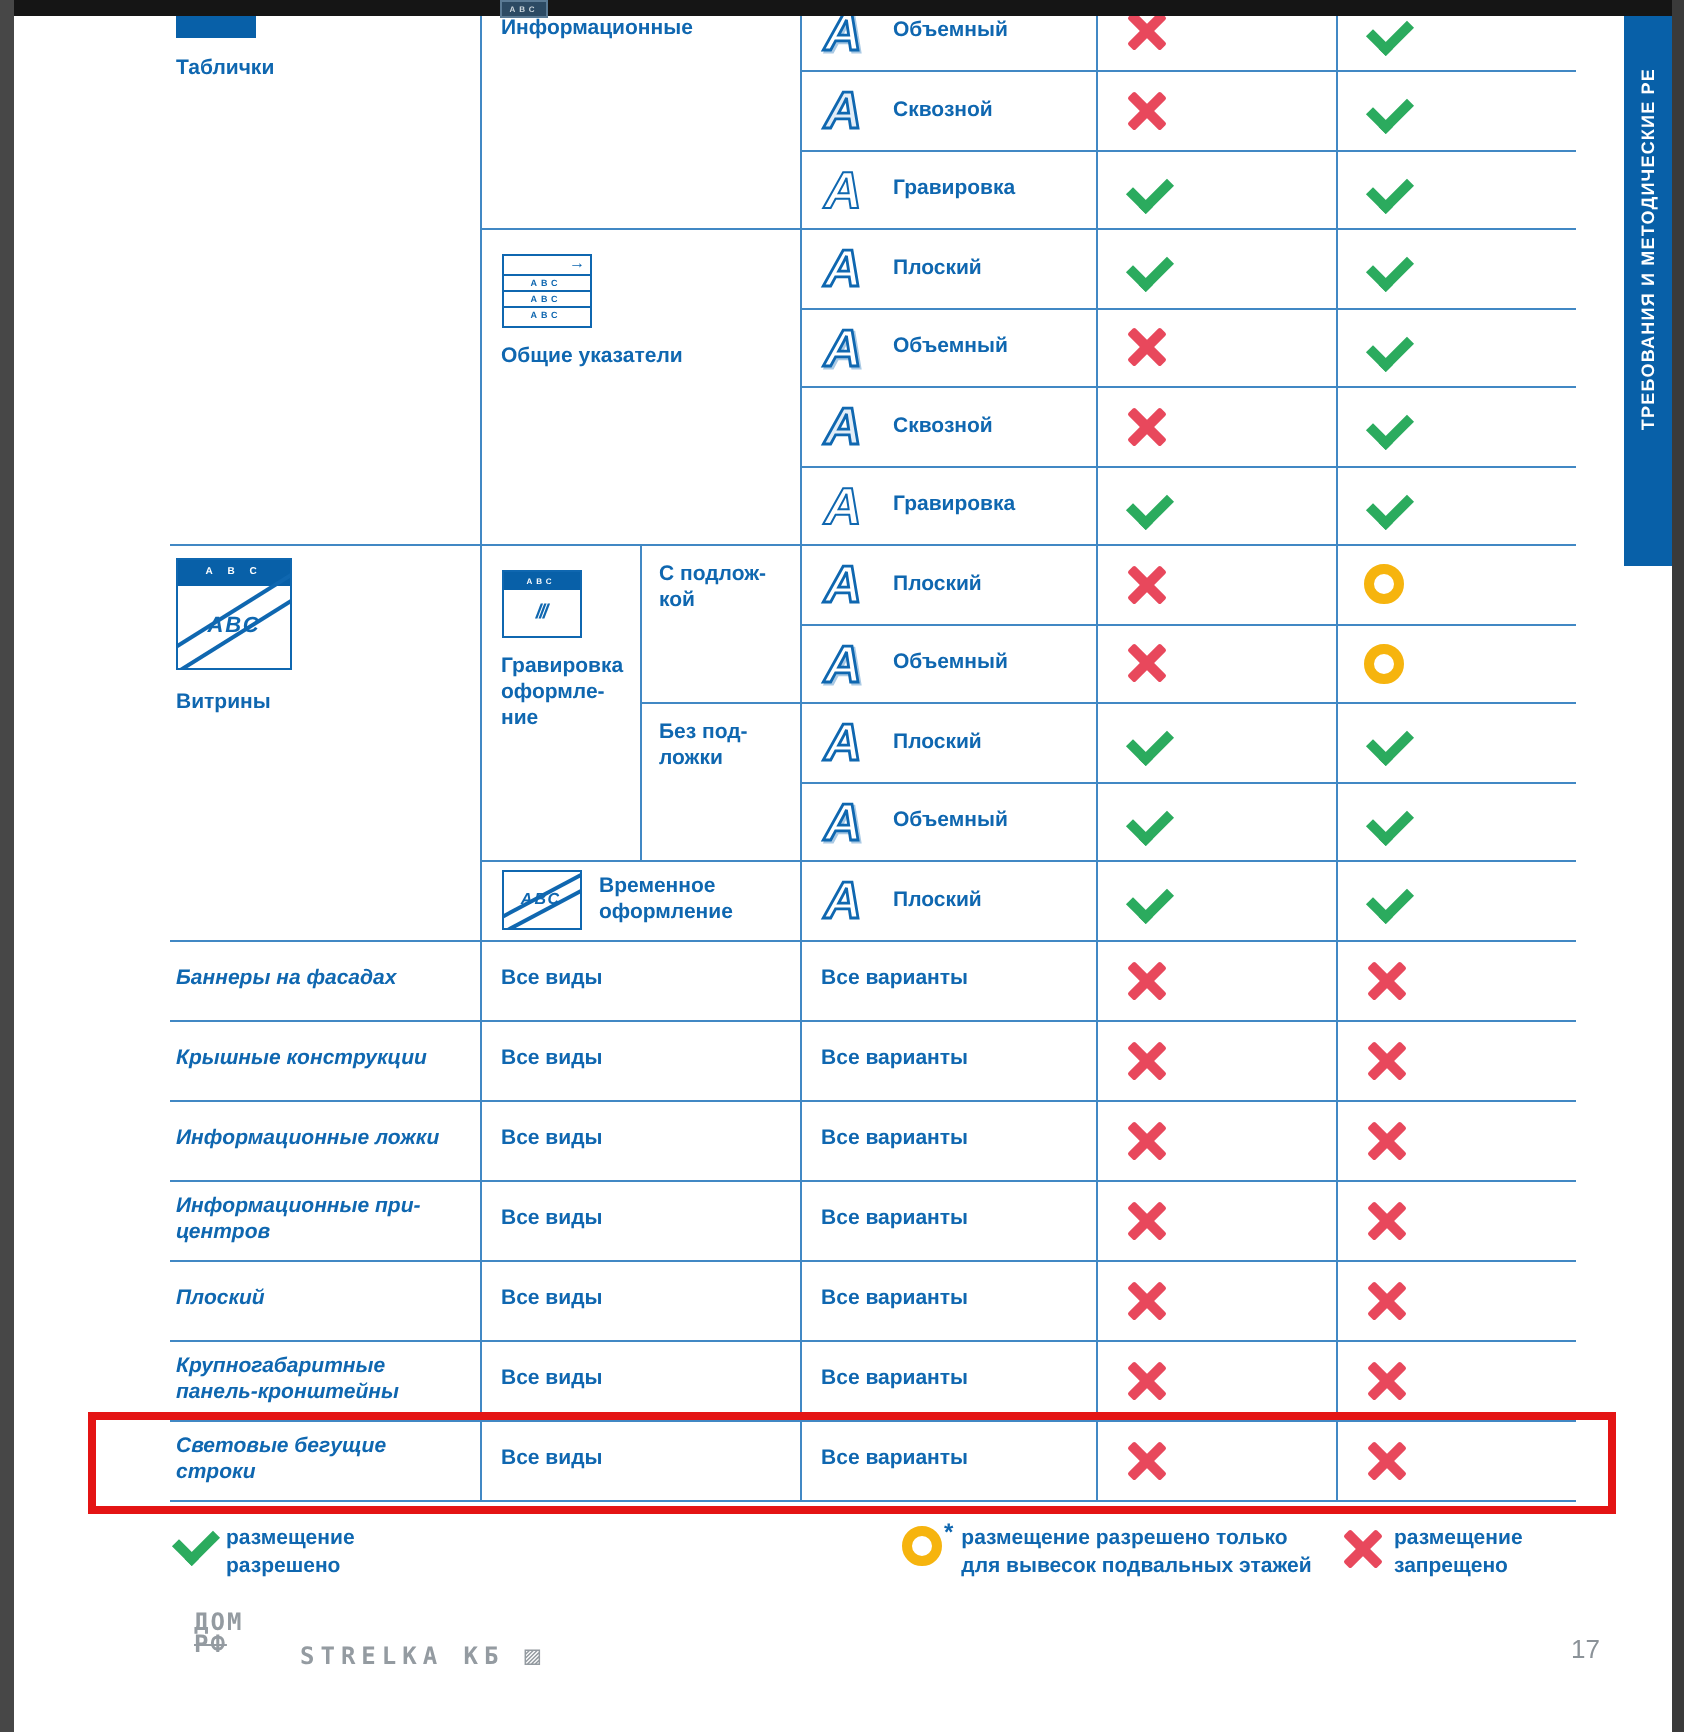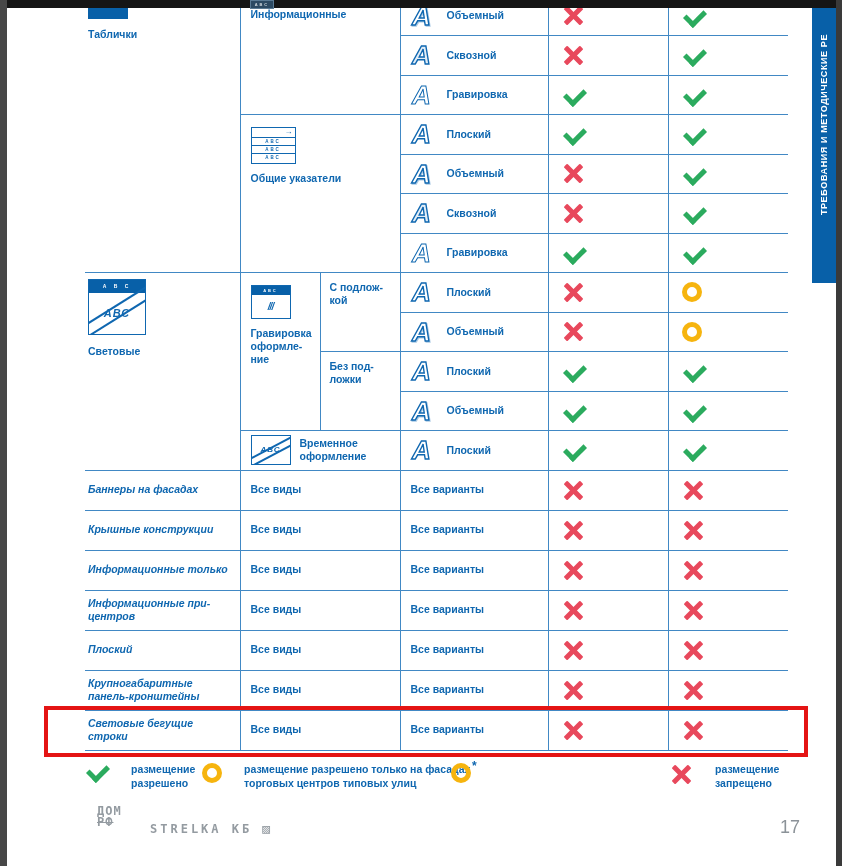--- a/index.html
+++ b/index.html
@@ -82,32 +82,32 @@
   .sliver{position:absolute;left:250px;top:0px;width:24px;height:9px;border:1px solid #5a7a94;background:#2c4a63;
     color:#cfd8de;font-size:4px;letter-spacing:2px;text-align:center;line-height:8px;z-index:25;font-weight:bold;}
 
   .catlabel{margin-top:0;}
 
   
   .hl{position:absolute;left:44px;top:706px;width:764px;height:51px;border:4px solid #e41414;z-index:10;}
 
   
   .legend{position:absolute;left:85px;top:761px;width:715px;height:42px;z-index:2;}
-  .litem{position:absolute;display:flex;align-items:flex-start;gap:22px;}
+  .litem{position:absolute;display:flex;align-items:flex-start;gap:4px;}
   .litem .txt{font-size:10.5px;font-weight:bold;color:var(--blue);line-height:1.3;white-space:pre-line;}
   .ast{color:var(--blue);font-weight:bold;font-size:12px;margin-left:1px;position:relative;top:-4px;}
 
   
   .logo{position:absolute;left:97px;top:806px;color:var(--gray);font-family:"DejaVu Sans Mono",monospace;
     font-weight:bold;font-size:12px;line-height:.95;letter-spacing:1px;}
   .logo .rf{text-decoration:line-through;}
   .brand{position:absolute;left:150px;top:821px;color:var(--gray);font-family:"DejaVu Sans Mono",monospace;
     font-size:12px;font-weight:bold;letter-spacing:3px;}
   .hatch{margin-left:10px;font-size:13px;letter-spacing:0;}
-  .pageno{position:absolute;left:770px;top:817px;width:30px;text-align:right;color:#8b9298;font-size:18px;}
+  .pageno{position:absolute;left:770px;top:817px;width:30px;text-align:right;color:#8b9298;font-size:13px;}
 </style>
 </head>
 <body>
 
 <div id="stage">
 
   <div class="strip-top"></div>
   <div class="strip-left"></div>
   <div class="strip-right"></div>
 
@@ -229,21 +229,21 @@
       <td class="stc"><span class="st st-check"></span></td>
       <td class="stc no-right"><span class="st st-check"></span></td>
     </tr>
 
     <tr class="t">
       <td class="cat no-left" rowspan="5">
         <div class="shopwin diag">
           <div class="hdr">А В С</div>
           <div class="mid">АВС</div>
         </div>
-        <div class="catlabel">Световые</div>
+        <div class="catlabel">Витрины</div>
       </td>
       <td class="kind" rowspan="4">
         <div class="permicon">
           <div class="hdr">АВС</div>
           <div class="mid">///</div>
         </div>
         <div class="pre">Гравировка
 оформле-
 ние</div>
       </td>
@@ -337,21 +337,21 @@
       <td class="cat mid no-left">
             <div class="pre">Крышные конструкции</div>
           </td>
       <td class="kindmid" colspan="2"><span>Все виды</span></td>
       <td class="typec" style="padding-left:10px"><span>Все варианты</span></td>
       <td class="stc"><span class="st st-cross"></span></td>
       <td class="stc no-right"><span class="st st-cross"></span></td>
     </tr>
     <tr class="b">
       <td class="cat mid no-left">
-            <div class="pre">Информационные только</div>
+            <div class="pre">Информационные ложки</div>
           </td>
       <td class="kindmid" colspan="2"><span>Все виды</span></td>
       <td class="typec" style="padding-left:10px"><span>Все варианты</span></td>
       <td class="stc"><span class="st st-cross"></span></td>
       <td class="stc no-right"><span class="st st-cross"></span></td>
     </tr>
     <tr class="b">
       <td class="cat mid no-left">
             <div class="pre">Информационные при-
 центров</div>
@@ -394,30 +394,27 @@
     </table>
 
   <div class="hl"></div>
 
   <div class="legend">
     <div class="litem" style="left:0;top:2px;">
       <span class="st st-check"></span>
       <span class="txt">размещение
 разрешено</span>
     </div>
-    <div class="litem" style="left:117px;top:2px;">
-      <span class="st st-circle"></span>
-      <span class="txt">размещение разрешено только на фасадах
-торговых центров типовых улиц</span>
-    </div>
     <div class="litem" style="left:366px;top:2px;">
       <span style="display:flex;align-items:flex-start;">
         <span class="st st-circle"></span>
           <span class="ast">*</span>
       </span>
+      <span class="txt">размещение разрешено только
+для вывесок подвальных этажей</span>
     </div>
     <div class="litem" style="left:585px;top:2px;">
       <span class="st st-cross"></span>
       <span class="txt">размещение
 запрещено</span>
     </div>
   </div>
 
   <div class="logo">
     <div>ДОМ</div>

